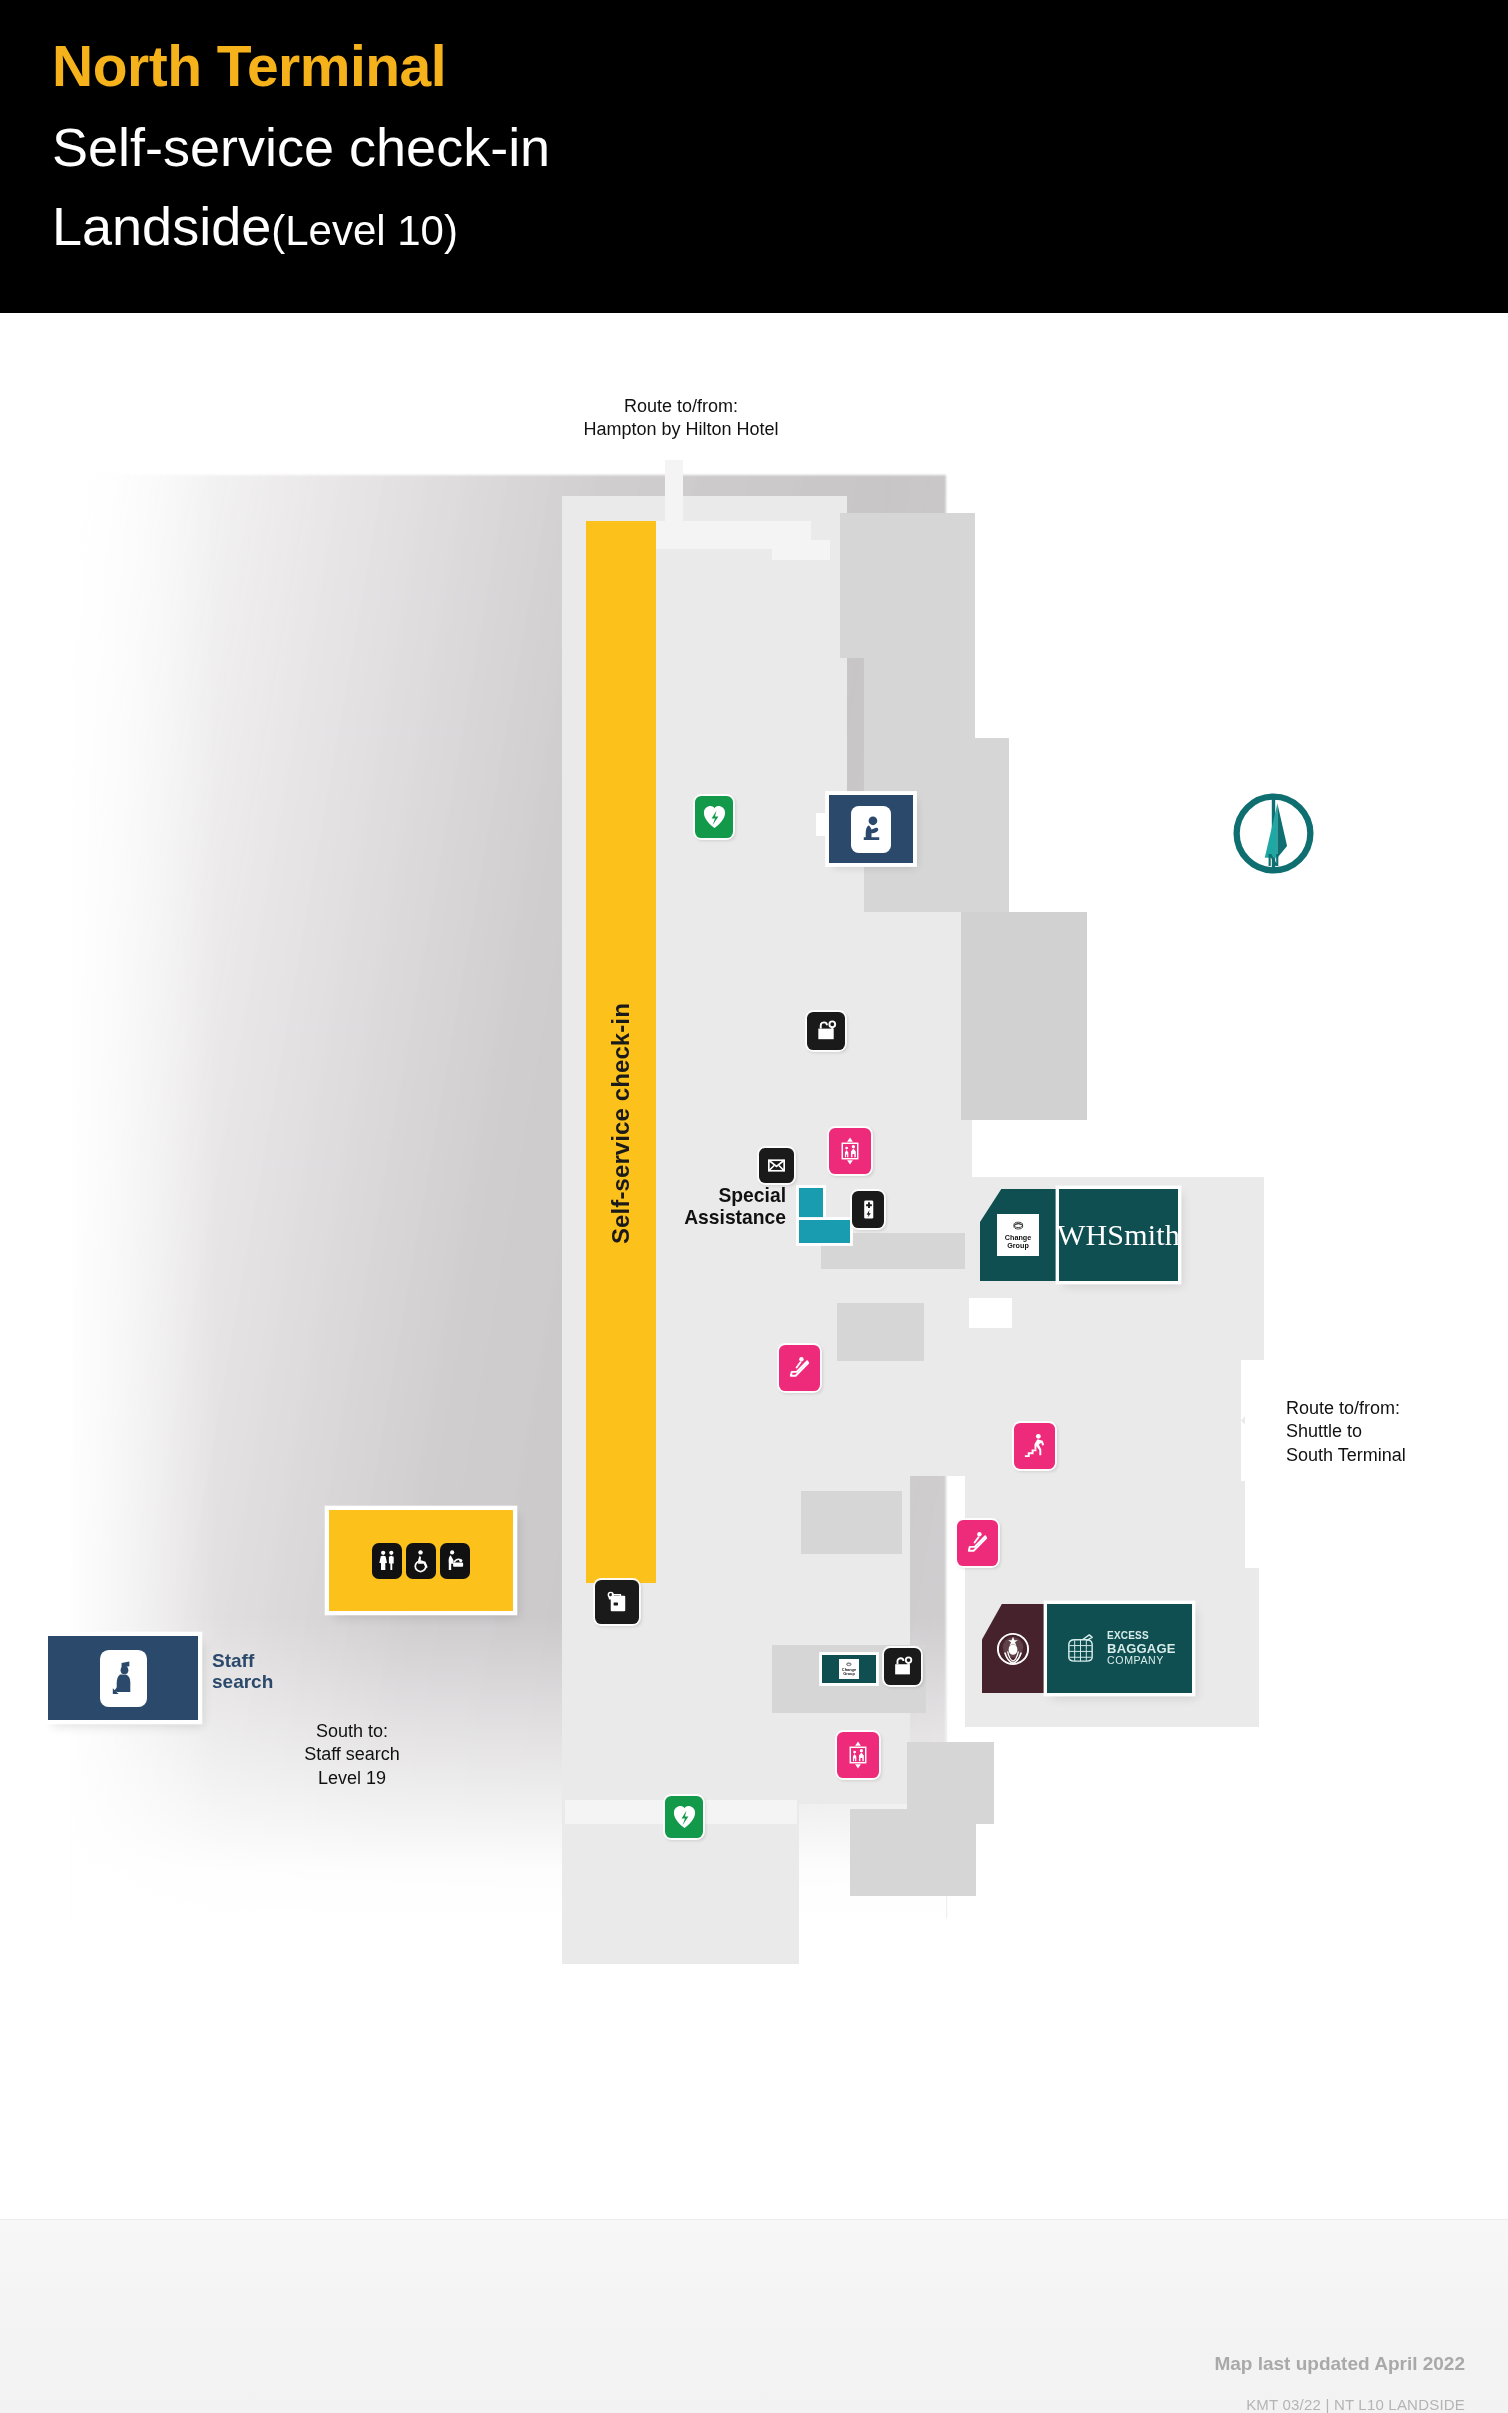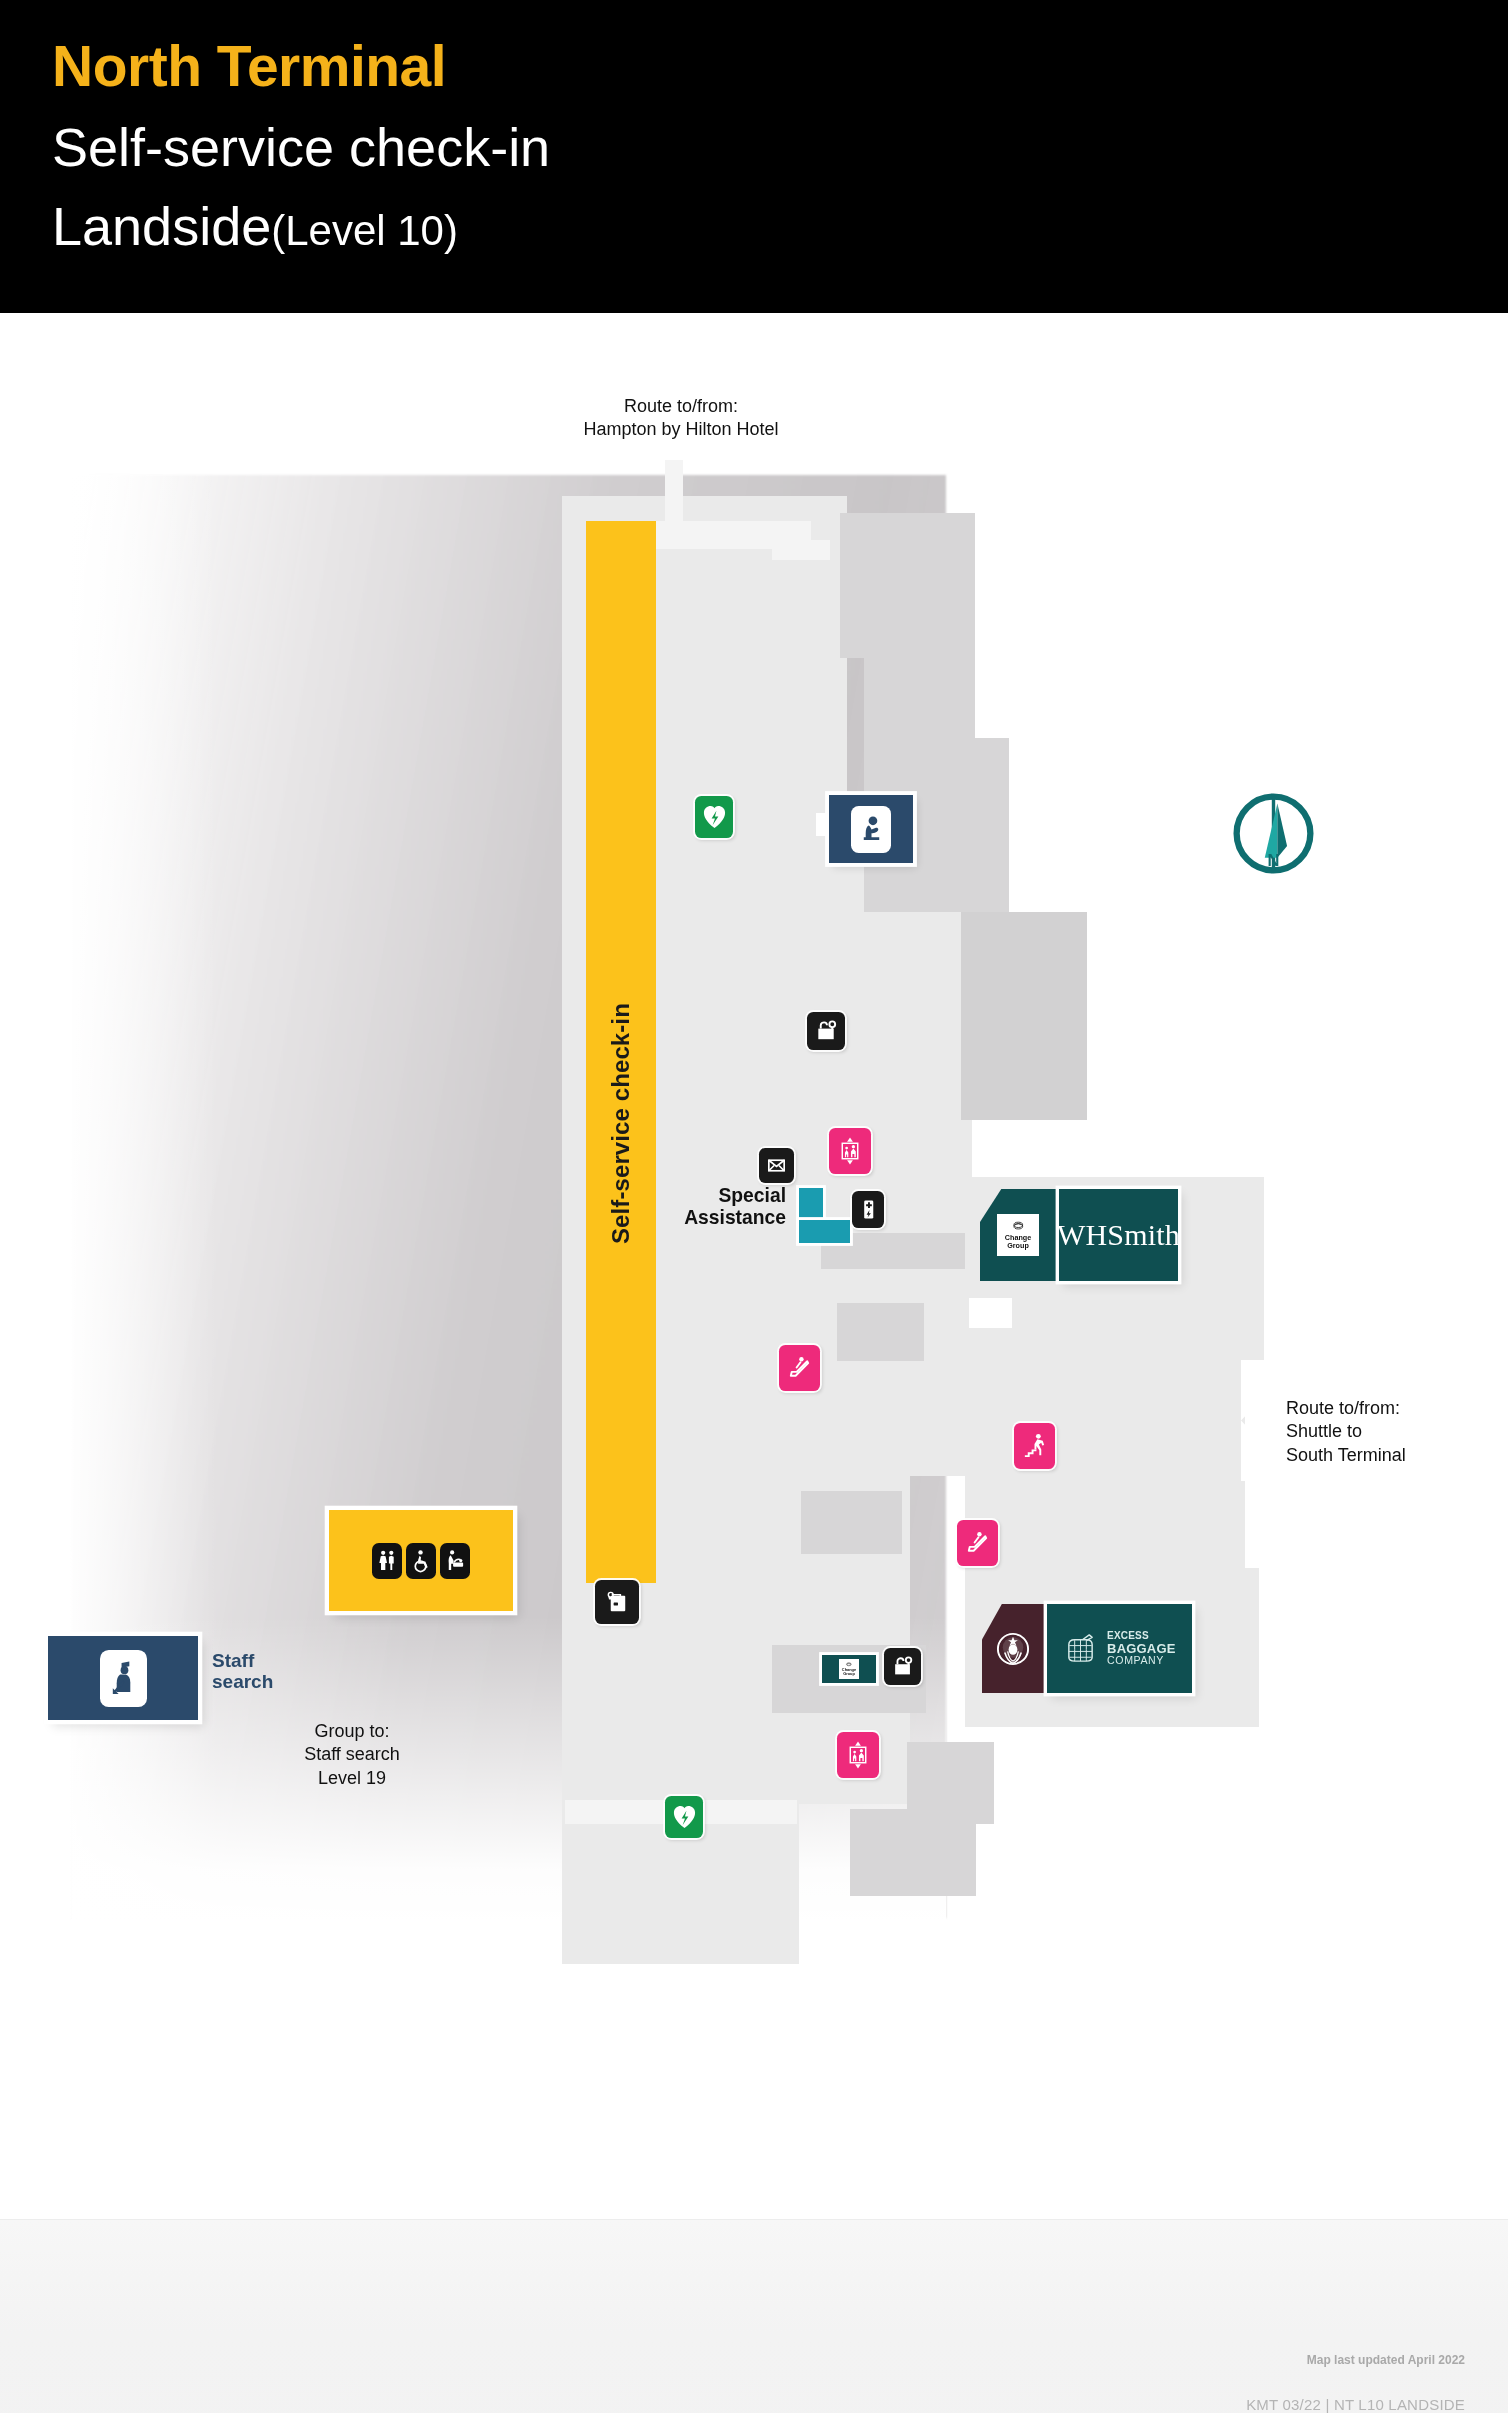--- a/index.html
+++ b/index.html
@@ -297,21 +297,21 @@
     position: absolute;
     left: 0; top: 2219px;
     width: 1509px;
     height: 328px;
     background: linear-gradient(180deg, #f7f7f7 0%, #f3f3f3 35%, #f2f2f2 100%);
     border-top: 1.4px solid #ededed;
   }
   .footer-line1 {
     position: absolute;
     right: 44px; top: 133px;
-    font-size: 12px;
+    font-size: 19px;
     font-weight: 700;
     color: #a9a9a9;
     white-space: nowrap;
   }
   .footer-line2 {
     position: absolute;
     right: 44px; top: 176px;
     font-size: 15px;
     font-weight: 400;
     color: #b4b4b4;
@@ -386,21 +386,21 @@
       <div>Hampton by Hilton Hotel</div>
     </div>
 
     <div class="route-label route-l" style="left:1286px; top:1084px; width:208px;">
       <div>Route to/from:</div>
       <div>Shuttle to</div>
       <div>South Terminal</div>
     </div>
 
     <div class="route-label route-c" style="left:241px; top:1407px; width:222px;">
-      <div>Group to:</div>
+      <div>South to:</div>
       <div>Staff search</div>
       <div>Level 19</div>
     </div>
 
     <div class="compass">
       <svg width="97" height="97" viewBox="0 0 200 200">
         <circle cx="100" cy="100" r="76" fill="#ffffff" stroke="#0f6e70" stroke-width="13"></circle>
         <path d="M100 24 L100 176" stroke="#0f6e70" stroke-width="7"></path>
         <path d="M24 100 L176 100" stroke="#0f6e70" stroke-width="7" opacity="0"></path>
         <path d="M108 38 L108 150 L82 150 Z" fill="#1fa8a3"></path>

